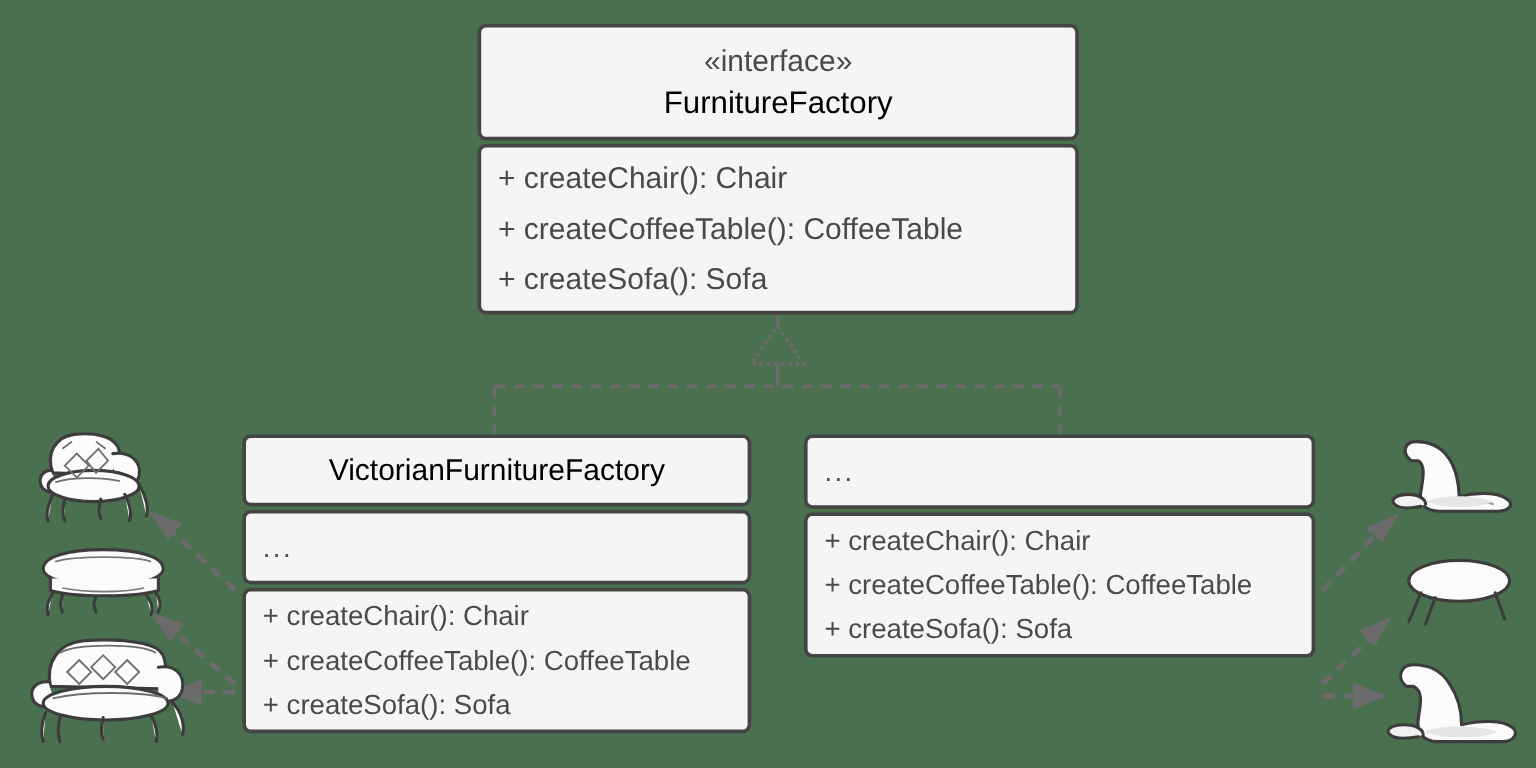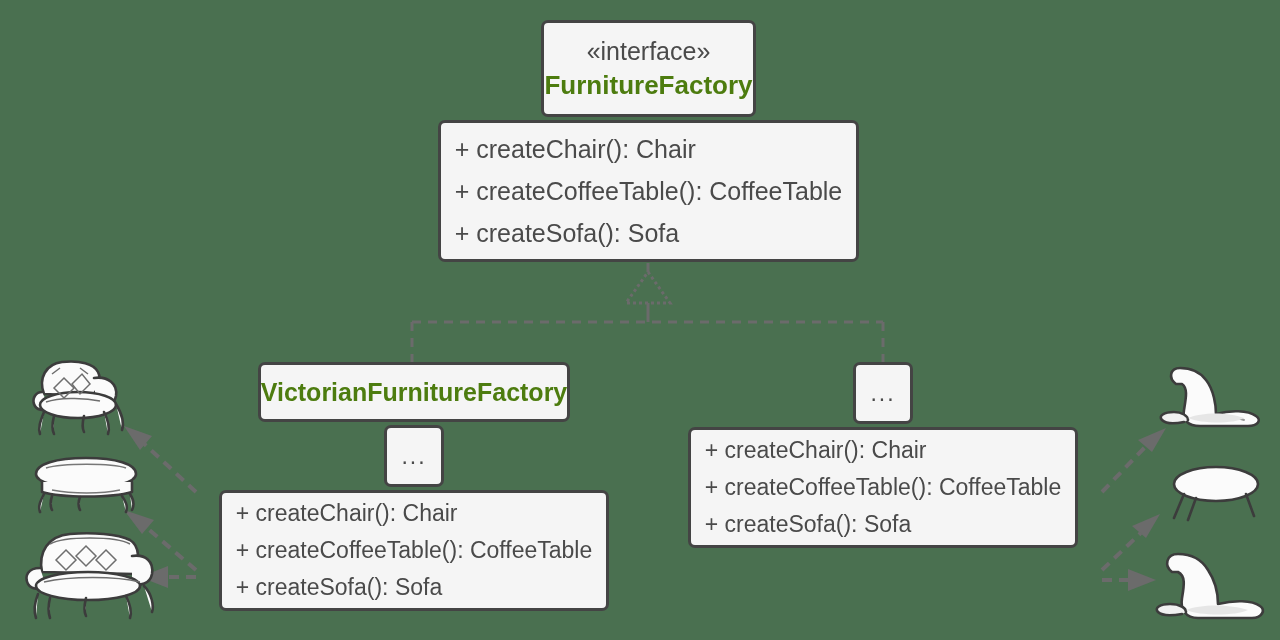--- a/index.html
+++ b/index.html
@@ -28,21 +28,20 @@
     height: 640px;
     pointer-events: none;
   }
 
   
   .uml-class {
     position: absolute;
     display: flex;
     flex-direction: column;
     gap: 3px;
-    align-items: center;
   }
   .compartment {
     background: #f5f5f5;
     border: 3px solid #444444;
     border-radius: 7px;
     box-sizing: border-box;
     display: flex;
     flex-direction: column;
     justify-content: center;
   }
@@ -54,23 +53,23 @@
     padding: 15px 14px;
   }
 
   .stereotype {
     color: #4a4a4a;
     font-size: 25px;
     font-weight: 400;
     line-height: 1.32;
   }
   .class-name {
-    color: #4d7c0f;
+    color: #000000;
     font-size: 26px;
-    font-weight: bold;
+    font-weight: normal;
     line-height: 1.32;
   }
   .class-name.sub {
     font-size: 25px;
   }
   .member {
     color: #4a4a4a;
     font-size: 25px;
     font-weight: 400;
     line-height: 1.68;

